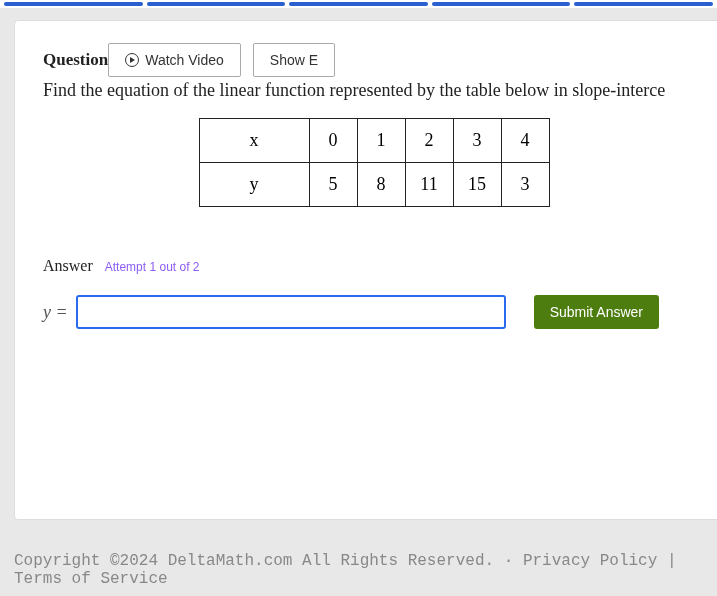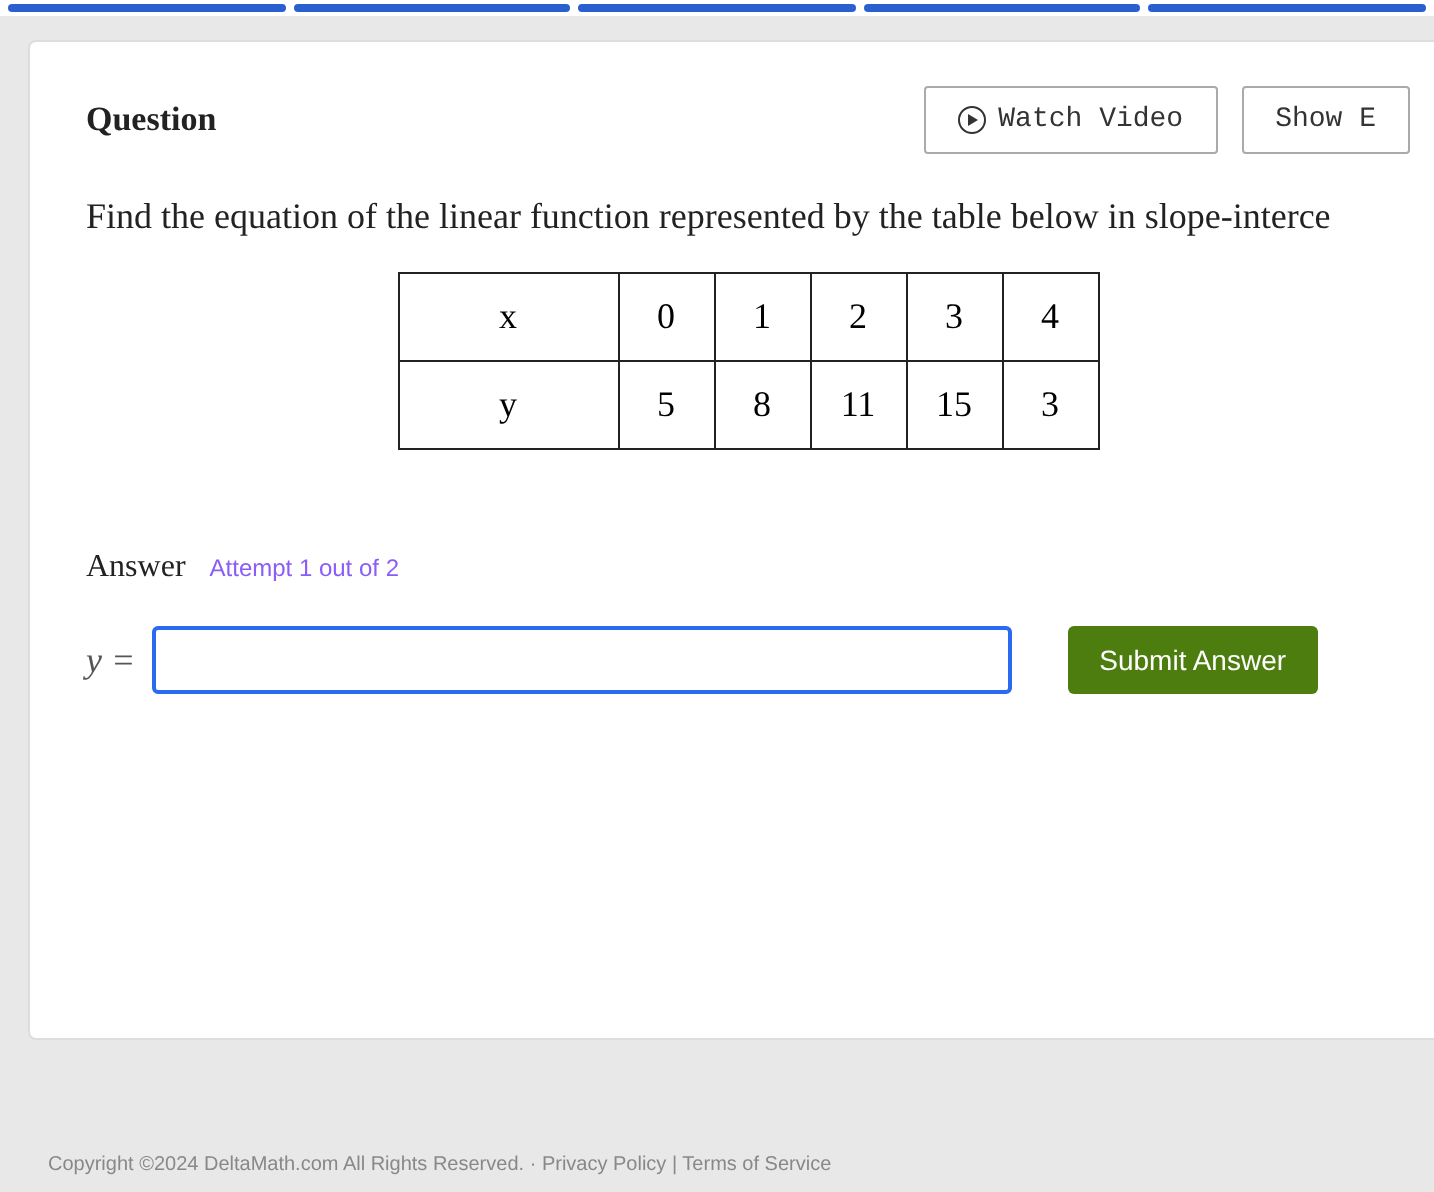--- a/index.html
+++ b/index.html
@@ -29,39 +29,37 @@
   padding: 22px 28px 60px 28px;
   border: 1px solid #ddd;
   border-radius: 4px;
   width: 720px;
   min-height: 500px;
   position: relative;
 }
 .header-row {
   display: flex;
   align-items: center;
-  justify-content: space-between;
-  margin-bottom: 18px;
 }
 .question-label {
   font-weight: bold;
   font-size: 17px;
   color: #222;
 }
 .header-buttons {
   display: flex;
   gap: 12px;
 }
 .btn-outline {
   border: 1px solid #aaa;
   background: #fff;
   padding: 8px 16px;
   font-size: 14px;
   color: #333;
-  font-family: Liberation Mono, monospace;
+  font-family: Liberation Sans, sans-serif;
   cursor: pointer;
   display: flex;
   align-items: center;
   gap: 6px;
   border-radius: 2px;
 }
 .play-icon {
   width: 14px;
   height: 14px;
   border: 1.5px solid #333;
@@ -140,24 +138,24 @@
   padding: 9px 16px;
   font-size: 14px;
   font-family: Arial, sans-serif;
   cursor: pointer;
   border-radius: 3px;
   margin-left: 20px;
 }
 .footer {
   position: absolute;
   bottom: 8px;
-  left: 24px;
-  font-size: 10px;
+  left: 14px;
+  font-size: 16px;
   color: #888;
-  font-family: Liberation Sans, sans-serif;
+  font-family: Liberation Mono, monospace;
 }
 .footer a { color: #888; text-decoration: none; }
 </style>
 </head>
 <body>
 
 <div class="progress-bar">
   <div class="progress-seg"></div>
   <div class="progress-seg"></div>
   <div class="progress-seg"></div>

